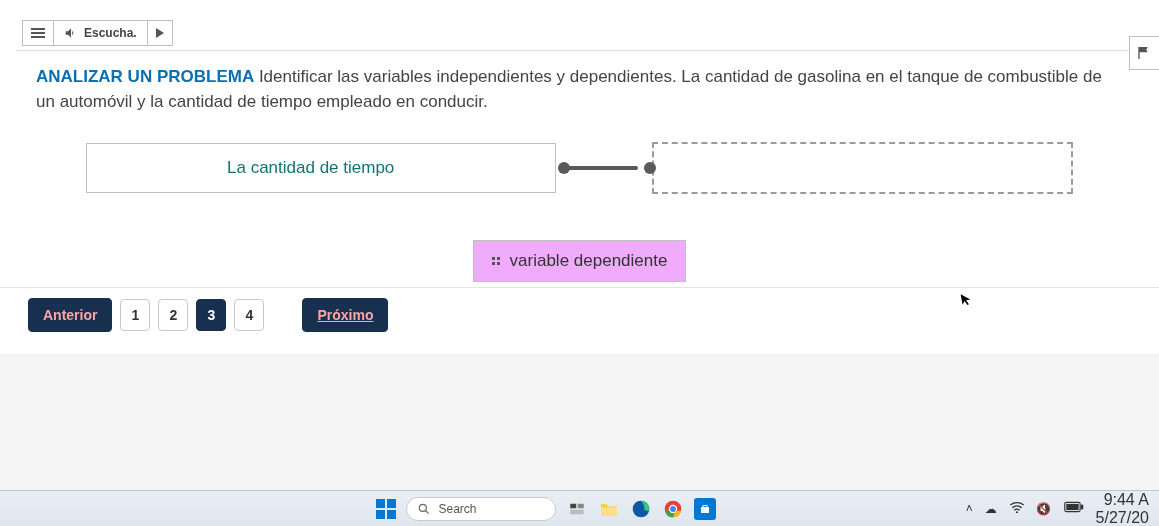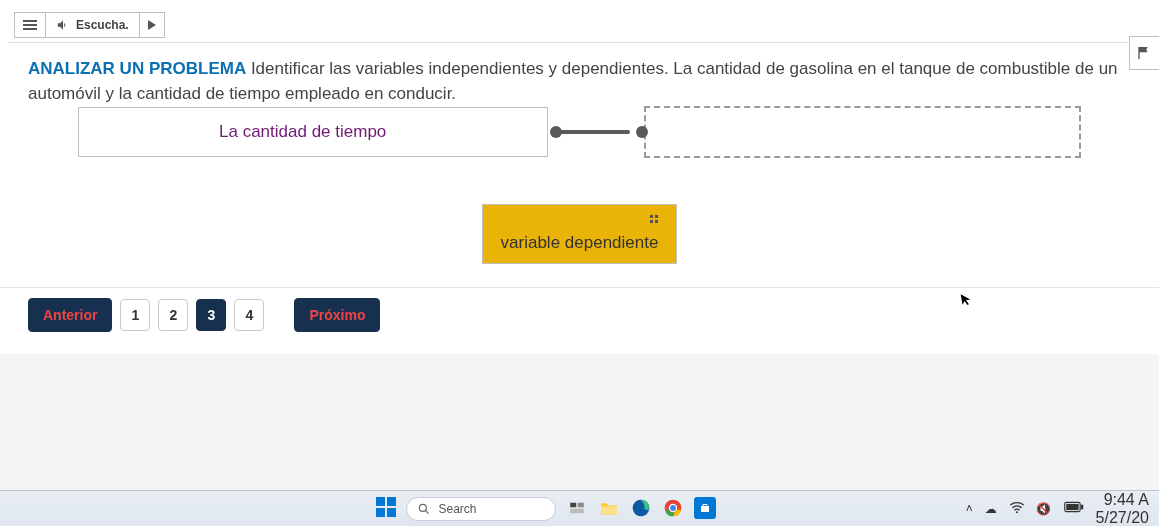--- a/index.html
+++ b/index.html
@@ -9,21 +9,21 @@
     width: 1159px;
     height: 526px;
     overflow: hidden;
     position: relative;
   }
   .app {
     background: #fff;
     width: 100%;
     height: 354px;
     position: relative;
-    padding: 8px;
+    padding: 16px;
   }
   .toolbar {
     display: flex;
     align-items: center;
     padding: 4px 6px;
     border-bottom: 1px solid #ddd;
     gap: 0;
   }
   .tb-btn {
     border: 1px solid #bfbfbf;
@@ -49,41 +49,42 @@
     border-bottom: 5px solid transparent;
   }
 
   .content {
     padding: 14px 20px 10px 20px;
   }
   .prompt {
     font-size: 17px;
     line-height: 1.45;
     color: #444;
+    margin-bottom: 28px;
   }
   .prompt .lead {
     color: #0a6fb3;
     font-weight: bold;
   }
 
   .pair-area {
     padding: 0 50px;
   }
   .pair-row {
     display: flex;
     align-items: center;
     margin-bottom: 22px;
   }
   .left-box {
     flex: 0 0 470px;
     border: 1px solid #bfbfbf;
     background: #fff;
     padding: 14px 18px 14px 140px;
     font-size: 17px;
-    color: #701a75;
+    color: #0f766e;
   }
   .connector {
     flex: 0 0 90px;
     position: relative;
     height: 6px;
   }
   .connector .line {
     position: absolute; top: 50%; left: 8px; right: 8px; height: 4px;
     background: #5a5a5a; transform: translateY(-50%);
     border-radius: 2px;
@@ -102,29 +103,28 @@
   }
 
   .drag-choices {
     display: flex;
     justify-content: center;
     gap: 22px;
     margin-top: 46px;
   }
   .chip {
     border: 1px solid #bfbfbf;
-    background: #eab308;
+    background: #f0abfc;
     padding: 10px 18px;
     font-size: 17px;
     color: #333;
     display: flex;
-    align-items: flex-end;
+    align-items: center;
     gap: 10px;
     cursor: grab;
-    flex-direction: column;
   }
   .grip {
     display: grid;
     grid-template-columns: repeat(2, 3px);
     grid-template-rows: repeat(2, 3px);
     gap: 2px;
   }
   .grip span { background:#555; width:3px; height:3px; }
 
   .nav-bar {
@@ -135,21 +135,21 @@
     align-items: center;
     gap: 8px;
     padding: 10px 28px;
     border-top: 1px solid #e5e5e5;
   }
   .nav-btn {
     background: #fff; color: #222; border: 1px solid #c9c9c9;
     padding: 8px 14px; font-size: 14px; font-weight: bold;
     border-radius: 4px; cursor: pointer;
   }
-  .nav-btn.primary { background: #18304f; color: #ef4444; border-color: #18304f; }
+  .nav-btn.primary { background: #18304f; color: #fca5a5; border-color: #18304f; }
   .page-btn {
     background: #fff; color:#333; border:1px solid #c9c9c9;
     width: 30px; height: 32px; font-size: 14px; font-weight: bold;
     border-radius: 4px; cursor:pointer;
   }
   .page-btn.active { background:#18304f; color:#fff; border-color:#18304f; }
 
   .corner-widget {
     position: absolute;
     top: 36px; right: 0;
@@ -173,21 +173,21 @@
     left:0; right:0; bottom:0;
     height: 36px;
     background: linear-gradient(#e9eef4, #dfe6ee);
     border-top: 1px solid #bcc4cf;
     display:flex; align-items:center;
     padding: 0 10px;
     font-size: 12px;
   }
   .tb-center {
     position:absolute; left:50%; transform:translateX(-60%);
-    display:flex; align-items:flex-start; gap:10px;
+    display:flex; align-items:center; gap:10px;
   }
   .win-logo {
     width:20px; height:20px; display:grid;
     grid-template-columns:1fr 1fr; grid-template-rows:1fr 1fr; gap:2px;
   }
   .win-logo span:nth-child(1){background:#0078d4;}
   .win-logo span:nth-child(2){background:#0078d4;}
   .win-logo span:nth-child(3){background:#0078d4;}
   .win-logo span:nth-child(4){background:#0078d4;}
   .search-pill {
@@ -264,21 +264,21 @@
 
     </div>
   </div>
 
   <div class="nav-bar">
     <button class="nav-btn primary">Anterior</button>
     <button class="page-btn">1</button>
     <button class="page-btn">2</button>
     <button class="page-btn active">3</button>
     <button class="page-btn">4</button>
-    <button class="nav-btn primary" style="margin-left:22px;">Próximo</button>
+    <button class="nav-btn primary" style="margin-left:30px;text-decoration:underline;">Próximo</button>
   </div>
 
   <div class="cursor-arrow">
     <svg width="16" height="16" viewBox="0 0 24 24">
         <path fill="#000" d="M4 2l0 20 5-6 4 8 3-1-4-8 8 0z" transform="scale(0.8)"></path>
       </svg>
   </div>
 
 </div>
 

